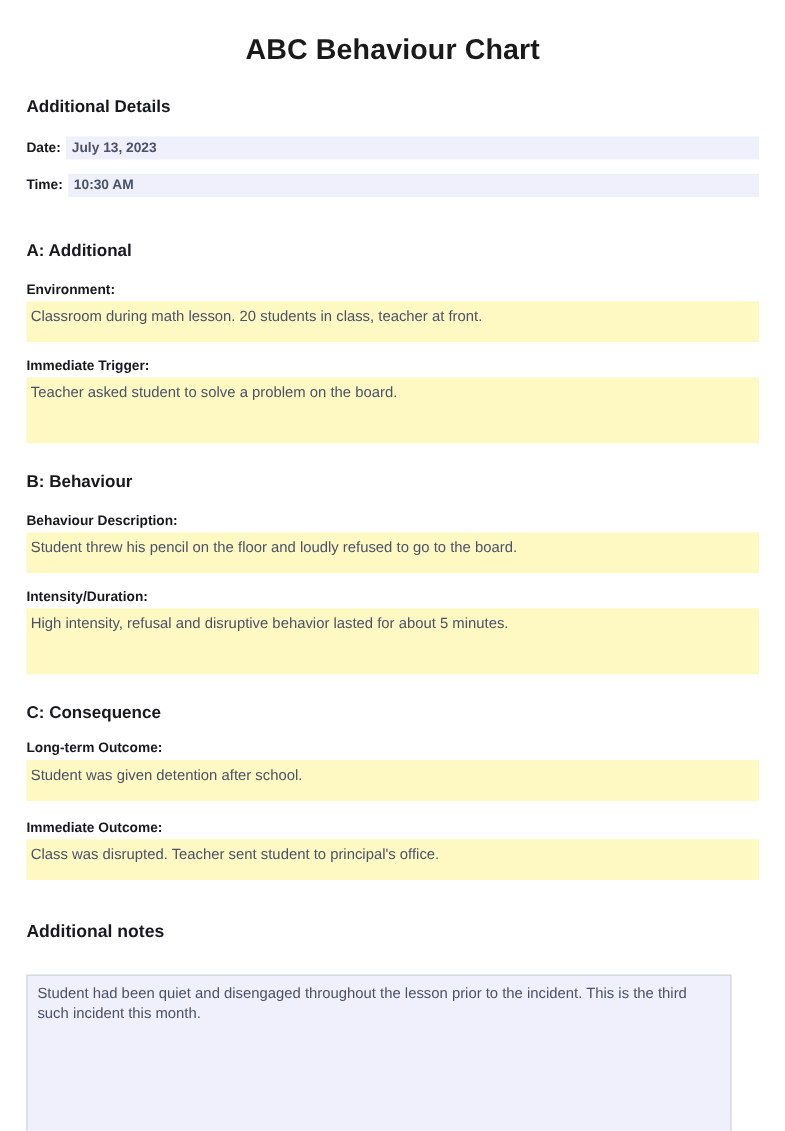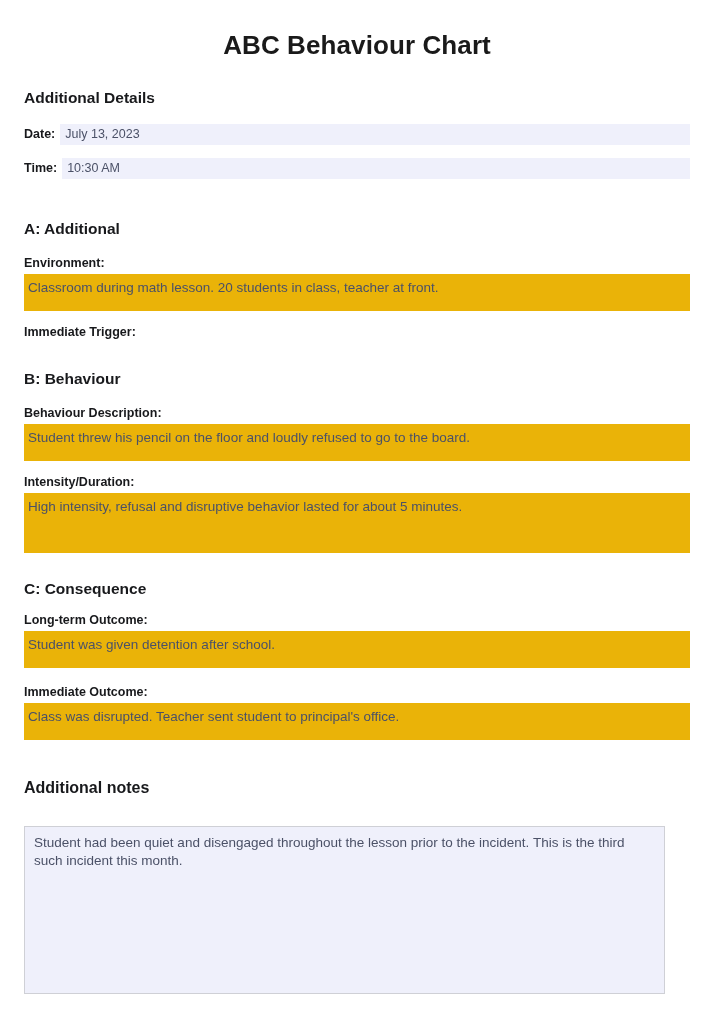--- a/index.html
+++ b/index.html
@@ -69,35 +69,36 @@
   }
   .inline-value {
     flex: 1 1 auto;
     background: #eff0fb;
     color: #4b5167;
     font-size: 12.5px;
     line-height: 21px;
     padding-left: 5px;
     white-space: nowrap;
     overflow: hidden;
+    font-weight: bold;
   }
 
   
   .field-group { margin-top: 16px; }
   .field-group.tight { margin-top: 13px; }
   .field-label {
     font-size: 12.5px;
     font-weight: bold;
     color: #18191c;
     line-height: 17px;
     margin-bottom: 2px;
   }
   .field-label .colon { font-weight: bold; }
   .field-box {
-    background: #eab308;
+    background: #fef9c3;
     color: #4b5167;
     font-size: 13.5px;
     line-height: 19px;
     padding: 4px 6px 0 4px;
     box-sizing: border-box;
   }
   .h-37 { height: 37px; }
   .h-60 { height: 60px; }
 
   
@@ -139,20 +140,21 @@
 
   <h2 class="section-heading sec-a">A: Additional</h2>
 
   <div class="field-group">
     <div class="field-label"><span>Environment</span><span class="colon">:</span></div>
     <div class="field-box h-37">Classroom during math lesson. 20 students in class, teacher at front.</div>
   </div>
 
   <div class="field-group tight">
     <div class="field-label"><span>Immediate Trigger</span><span class="colon">:</span></div>
+    <div class="field-box h-60">Teacher asked student to solve a problem on the board.</div>
   </div>
 
   <h2 class="section-heading sec-b">B: Behaviour</h2>
 
   <div class="field-group">
     <div class="field-label"><span>Behaviour Description</span><span class="colon">:</span></div>
     <div class="field-box h-37">Student threw his pencil on the floor and loudly refused to go to the board.</div>
   </div>
 
   <div class="field-group tight">

